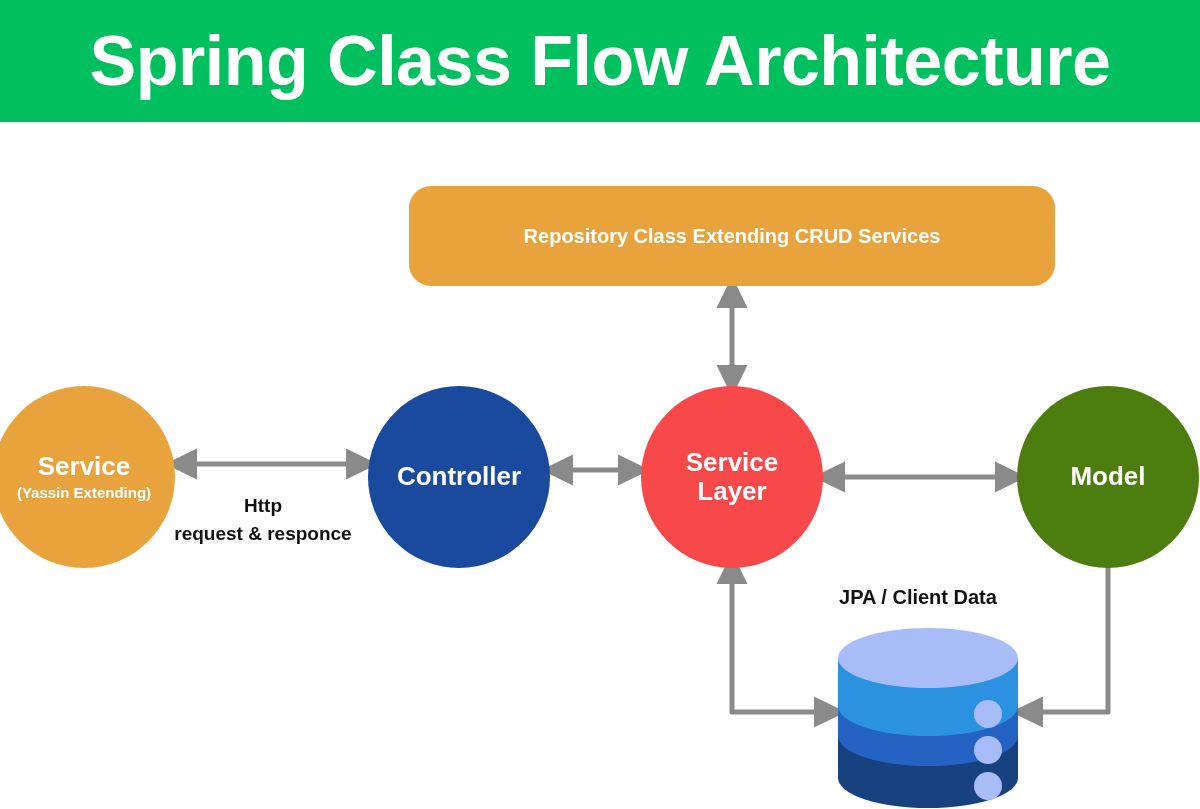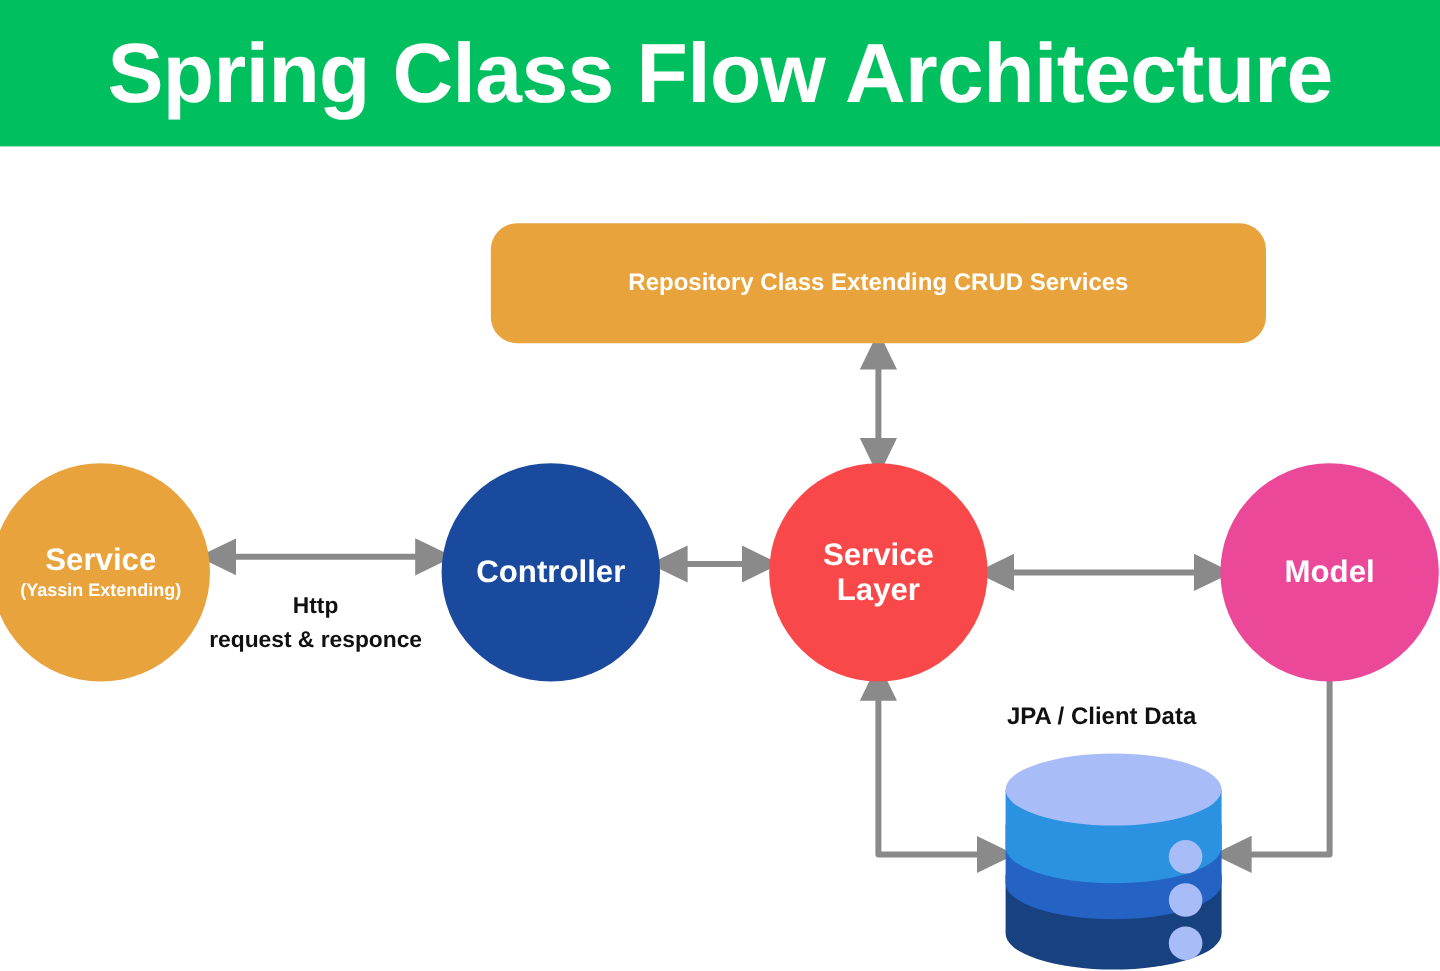--- a/index.html
+++ b/index.html
@@ -104,21 +104,21 @@
     top: 386px;
     width: 182px;
     height: 182px;
     background: #f9484a;
   }
   #node-model {
     left: 1017px;
     top: 386px;
     width: 182px;
     height: 182px;
-    background: #ec4899;
+    background: #4d7c0f;
   }
 
   
   .annot {
     position: absolute;
     color: #111111;
     font-size: 19px;
     font-weight: bold;
     text-align: center;
     line-height: 1.45;

